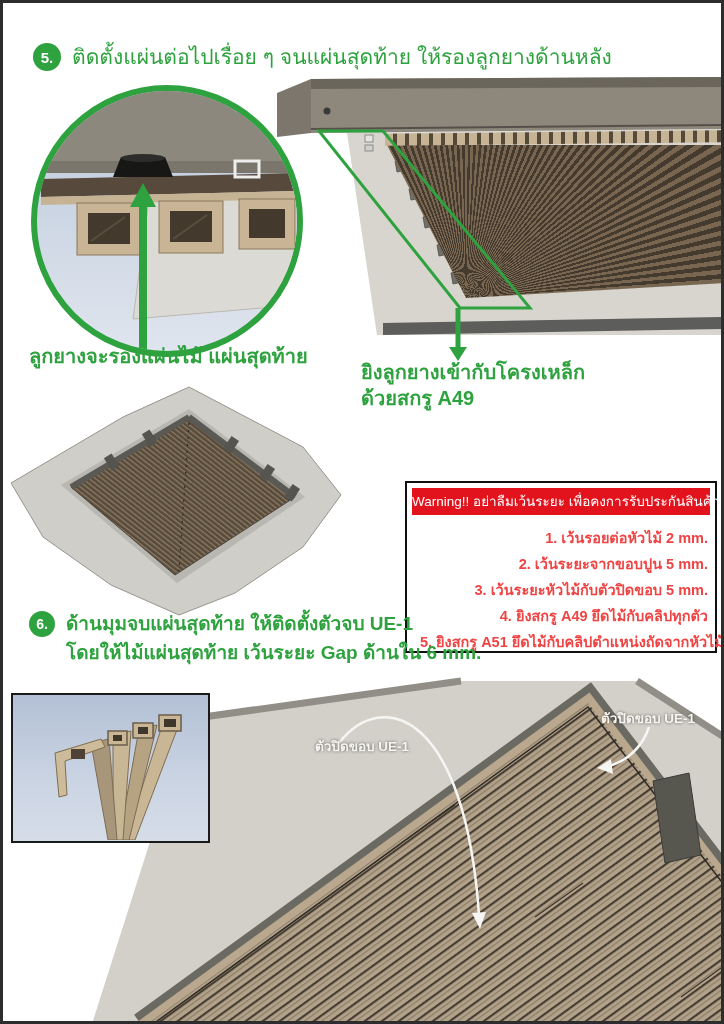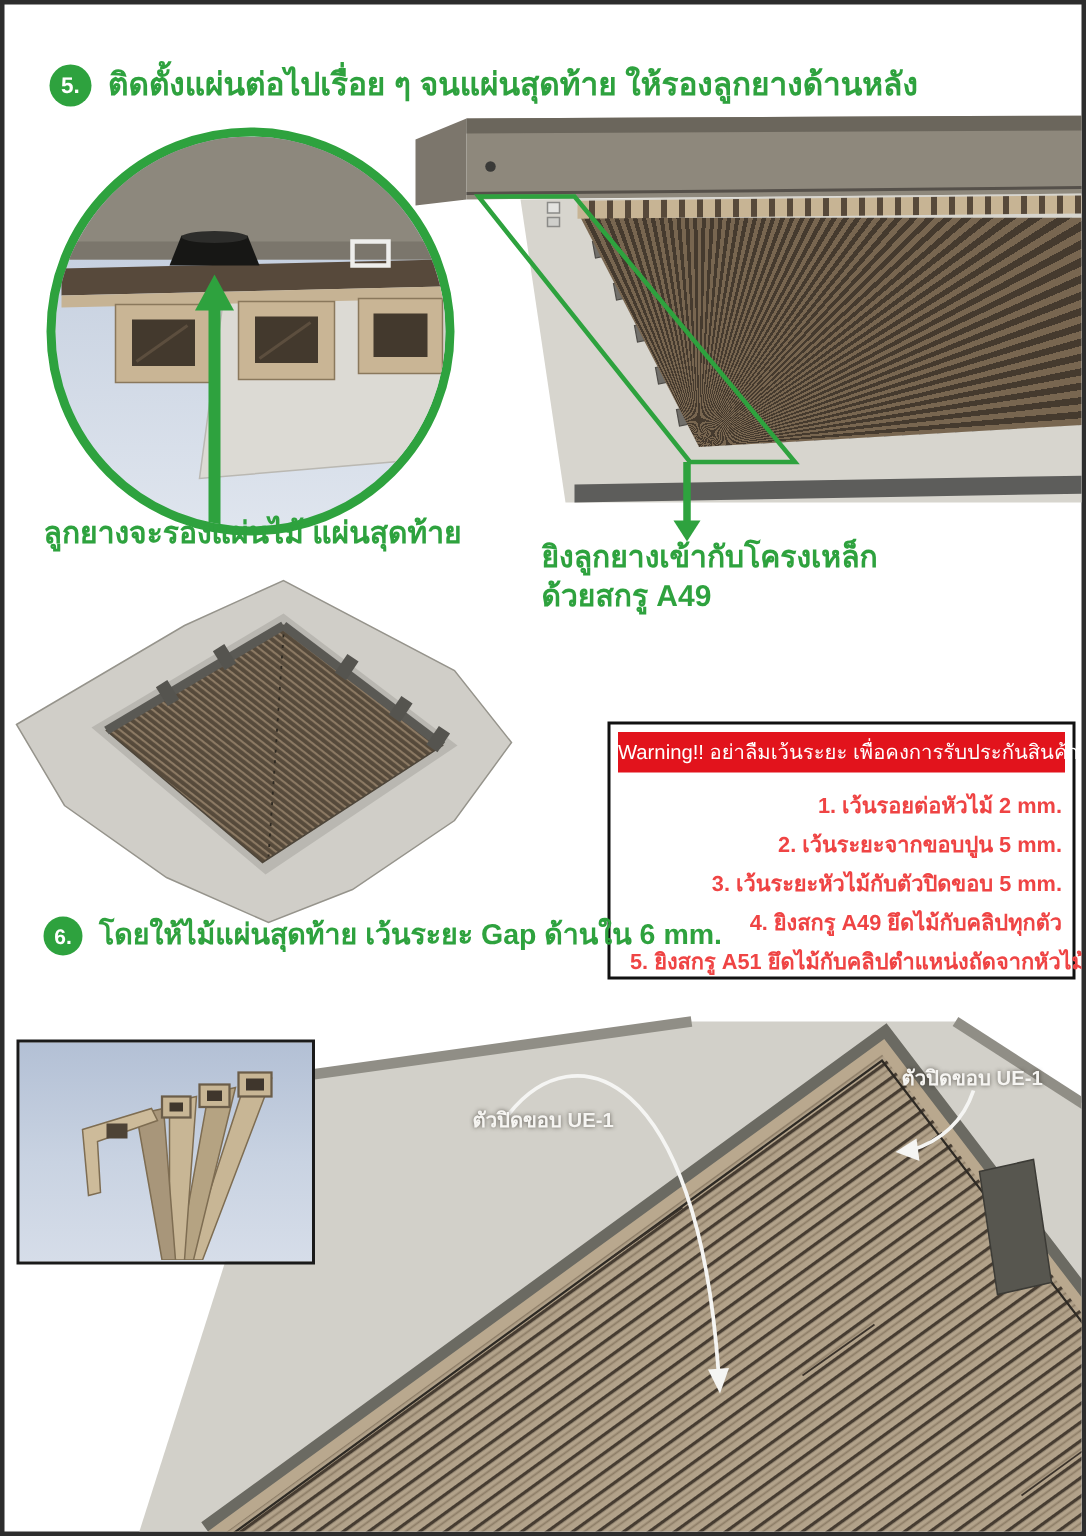--- a/index.html
+++ b/index.html
@@ -9,21 +9,21 @@
     overflow:hidden;
     font-family:"Liberation Sans","DejaVu Sans",sans-serif;
   }
   
   .step-row{position:absolute;display:flex;align-items:flex-start;gap:11px;}
   .badge{
     width:28px;height:28px;border-radius:50%;background:#2EA23E;color:#fff;
     font-weight:bold;font-size:15px;display:flex;align-items:center;justify-content:center;
     flex:0 0 auto;
   }
-  .green-head{color:#2EA23E;font-weight:bold;font-size:21px;line-height:28px;white-space:nowrap;}
+  .green-head{color:#2EA23E;font-weight:normal;font-size:21px;line-height:28px;white-space:nowrap;}
   .green-cap{position:absolute;color:#2EA23E;font-weight:bold;font-size:20px;line-height:26px;}
   .step6-lines{color:#2EA23E;font-weight:bold;font-size:19px;line-height:29px;}
   
   .circle-inset{
     position:absolute;left:28px;top:82px;width:272px;height:272px;border-radius:50%;
     border:6px solid #2EA23E;overflow:hidden;background:linear-gradient(180deg,#bcc8da 0%,#dfe5ee 100%);
     box-sizing:border-box;
   }
   
   .tr-render{position:absolute;left:244px;top:74px;width:480px;height:284px;}
@@ -184,20 +184,21 @@
       <div class="warning-item">2. เว้นระยะจากขอบปูน 5 mm.</div>
       <div class="warning-item">3. เว้นระยะหัวไม้กับตัวปิดขอบ 5 mm.</div>
       <div class="warning-item">4. ยิงสกรู A49 ยึดไม้กับคลิปทุกตัว</div>
       <div class="warning-item">5. ยิงสกรู A51 ยึดไม้กับคลิปตำแหน่งถัดจากหัวไม้ทุกแผ่น</div>
     </div>
   </div>
 
   <div class="step-row" style="left:26px;top:606px;">
     <div class="badge" style="width:26px;height:26px;font-size:14px;margin-top:2px;">6.</div>
     <div class="step6-lines">
+      <div>ด้านมุมจบแผ่นสุดท้าย ให้ติดตั้งตัวจบ UE-1</div>
       <div>โดยให้ไม้แผ่นสุดท้าย เว้นระยะ Gap ด้านใน 6 mm.</div>
     </div>
   </div>
 
   <div class="br-render">
     <svg width="724" height="350" viewBox="0 0 724 350">
       <defs>
         <pattern id="slatsBig" patternUnits="userSpaceOnUse" width="10" height="10" patternTransform="rotate(-36)">
           <rect width="10" height="10" fill="#b2a28a"></rect>
           <rect width="10" height="2.2" fill="#463c31"></rect>

